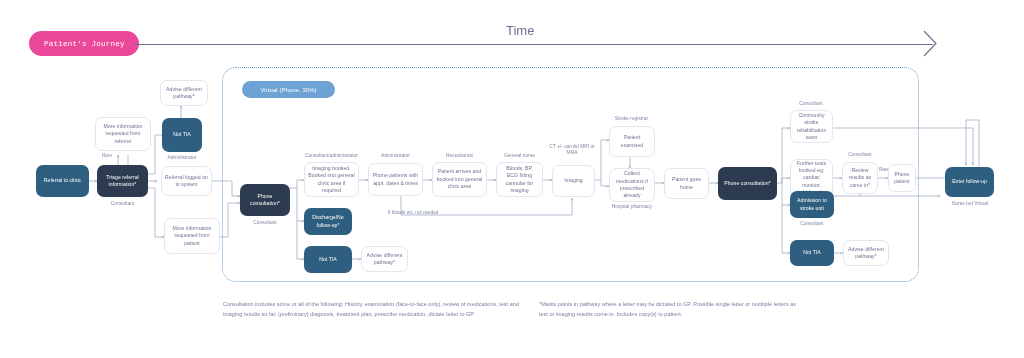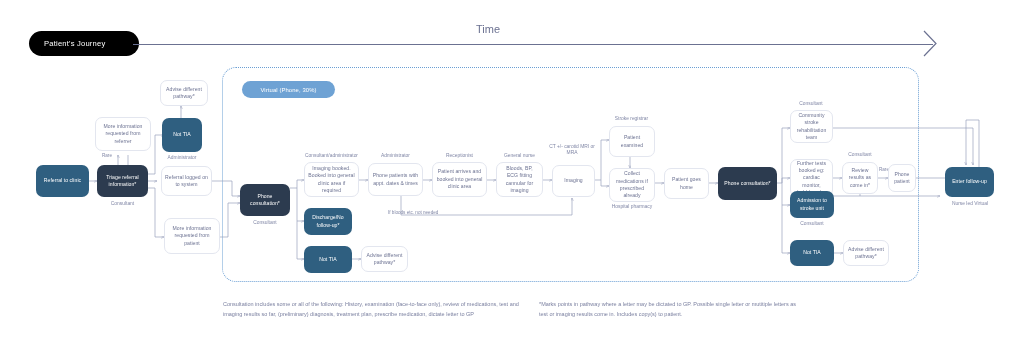--- a/index.html
+++ b/index.html
@@ -51,39 +51,40 @@
     font-size:4.6px;
     color:#8187a6;
     white-space:nowrap;
   }
 
   
   .journey-pill{
     position:absolute;
     left:29px;top:31px;
     width:110px;height:25px;
-    background:#000000;
+    background:#ec4899;
     border-radius:13px;
     display:flex;align-items:center;
     padding-left:15px;
     box-sizing:border-box;
     color:#ffffff;
     font-size:7.6px;
     letter-spacing:.2px;
+    font-family:Liberation Mono, monospace;
   }
   .time-line{
     position:absolute;
     left:133px;top:43.5px;
     width:800px;height:1px;
     background:#6b7191;
   }
   .time-label{
     position:absolute;
-    left:476px;top:23px;
-    font-size:11px;
+    left:506px;top:23px;
+    font-size:13px;
     color:#6b7191;
   }
   .time-arrow{
     position:absolute;
     left:922px;top:29px;
     width:16px;height:30px;
   }
 
   
   .dotted{

